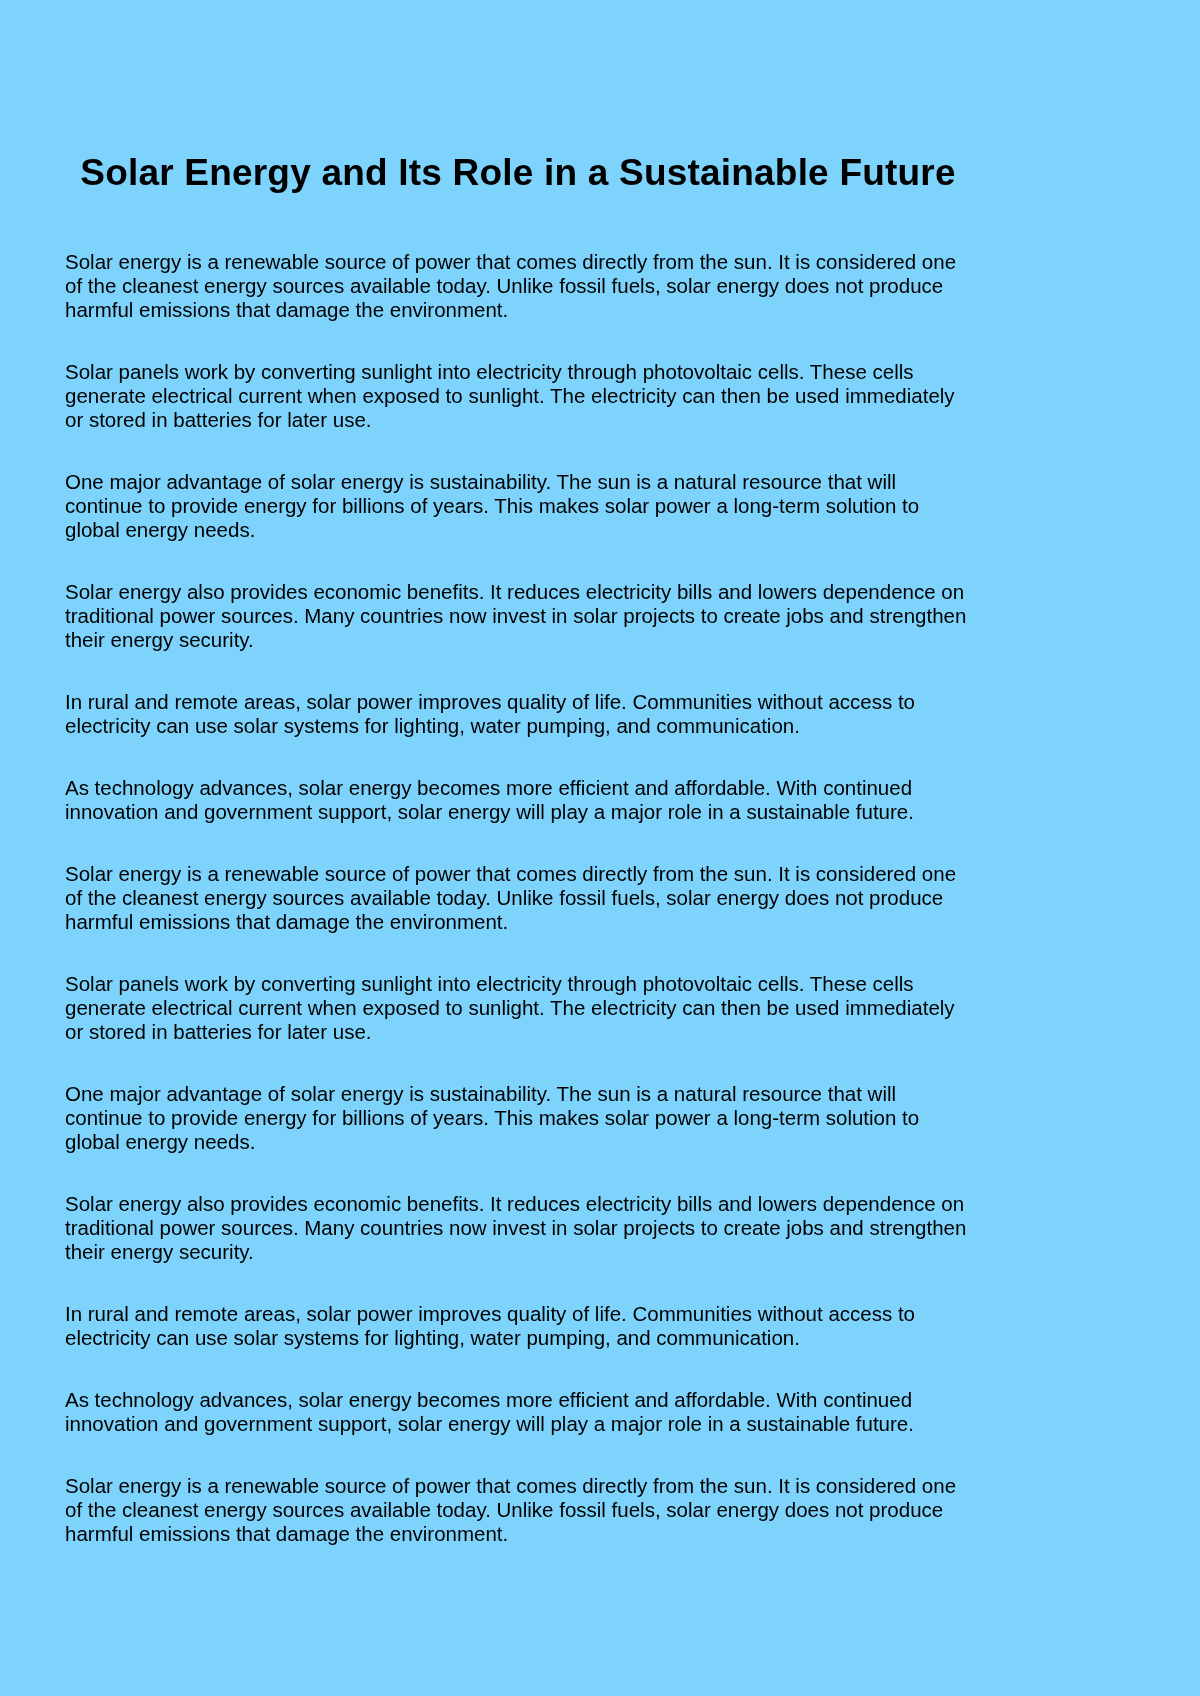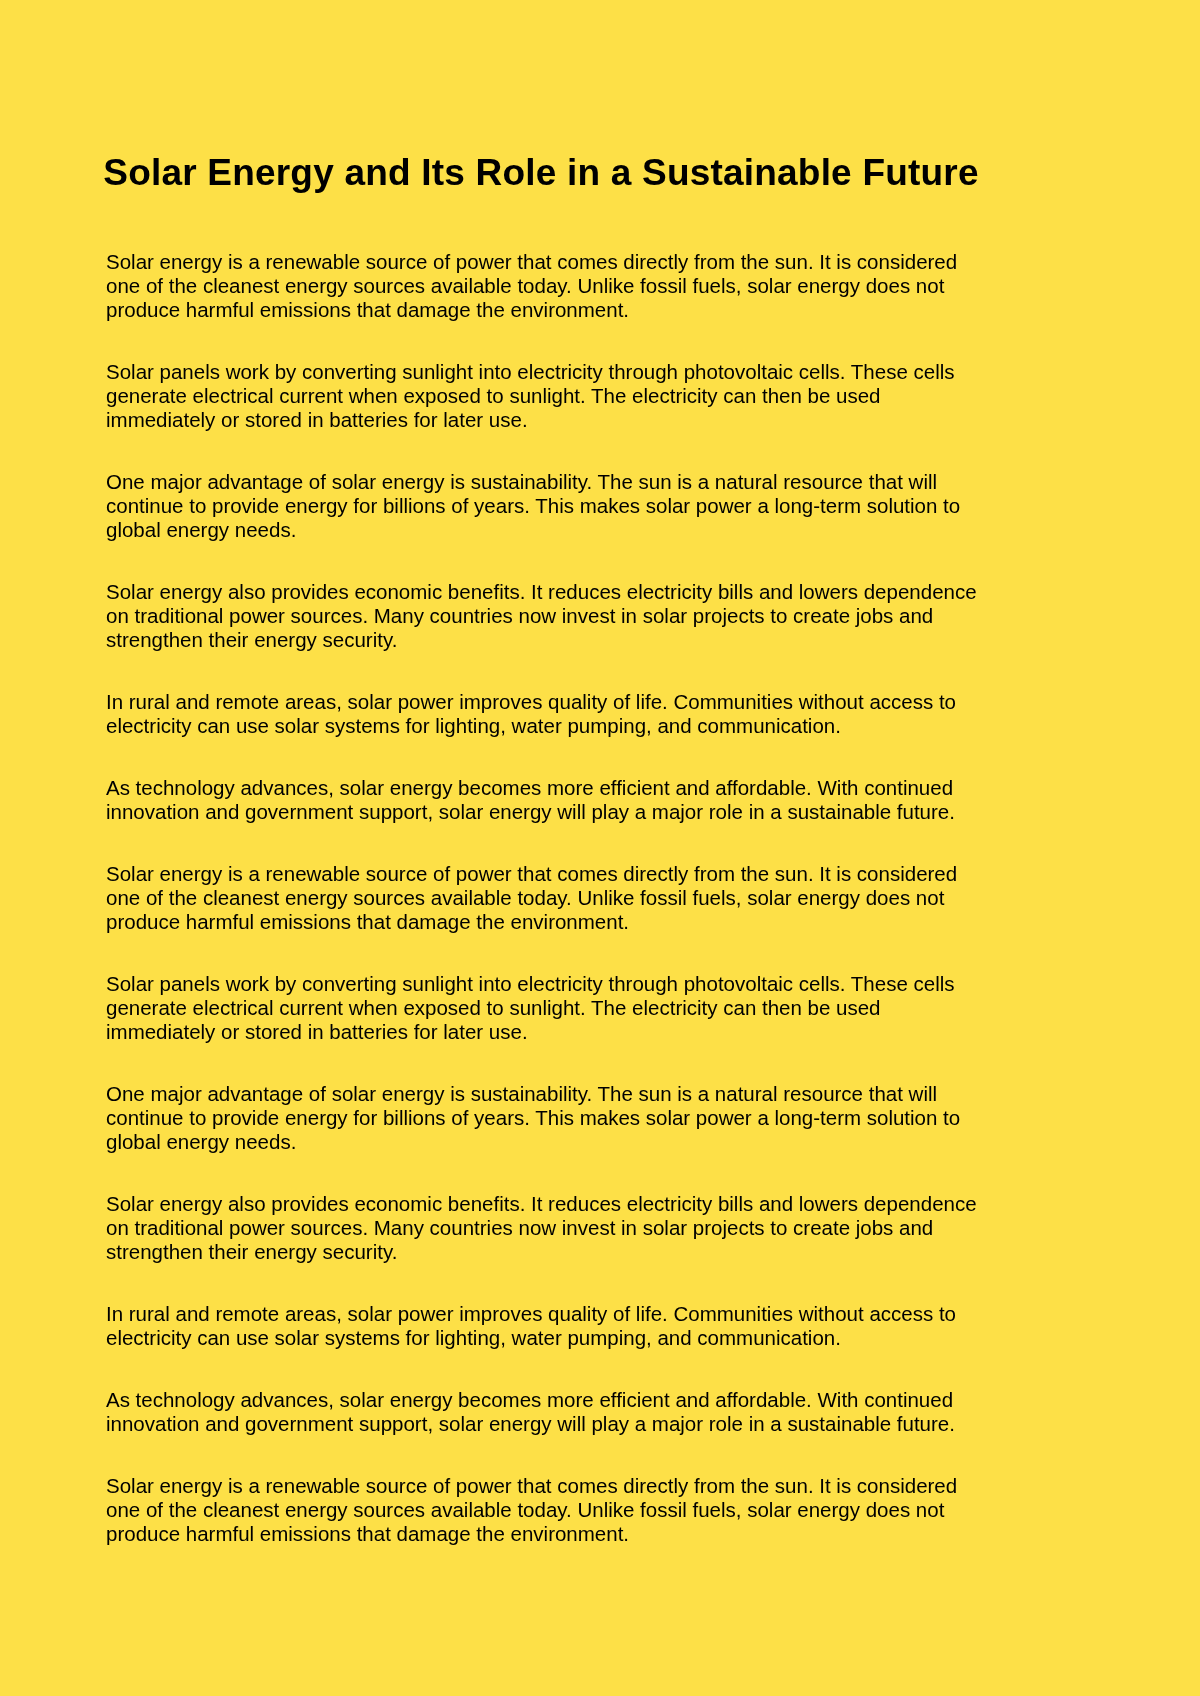--- a/index.html
+++ b/index.html
@@ -4,44 +4,44 @@
 <style>
   html, body {
     margin: 0;
     padding: 0;
     background: #ffffff;
   }
   .page {
     position: relative;
     width: 1200px;
     height: 1696px;
-    background: #fde047;
+    background: #7dd3fc;
     color: #000000;
     font-family: "Liberation Sans", sans-serif;
     box-sizing: border-box;
     padding-top: 151px;
-    padding-left: 88px;
+    padding-left: 65px;
     padding-right: 144px;
     overflow: hidden;
   }
   .doc-title {
     width: 906px;
     margin: 0 0 55px 0;
     font-size: 37px;
     line-height: 44px;
     font-weight: bold;
     text-align: center;
     letter-spacing: 0.2px;
     white-space: nowrap;
   }
   .paragraphs {
     width: 906px;
   }
   .paragraphs p {
-    margin: 0 0 38px 18px;
+    margin: 0 0 38px 0;
     font-size: 20.5px;
     line-height: 24px;
     font-weight: normal;
     text-align: left;
   }
 </style>
 </head>
 <body>
 
 <div class="page">

